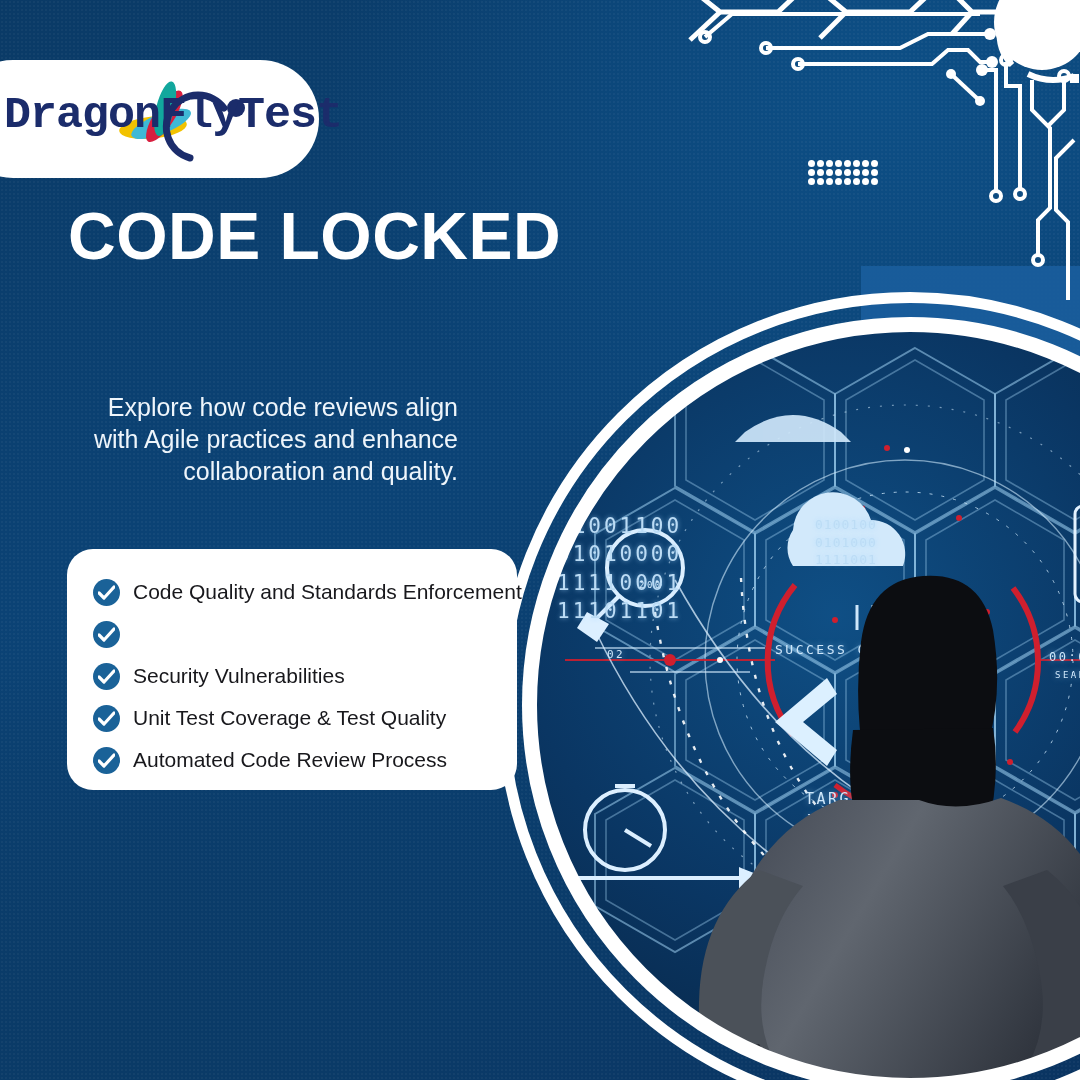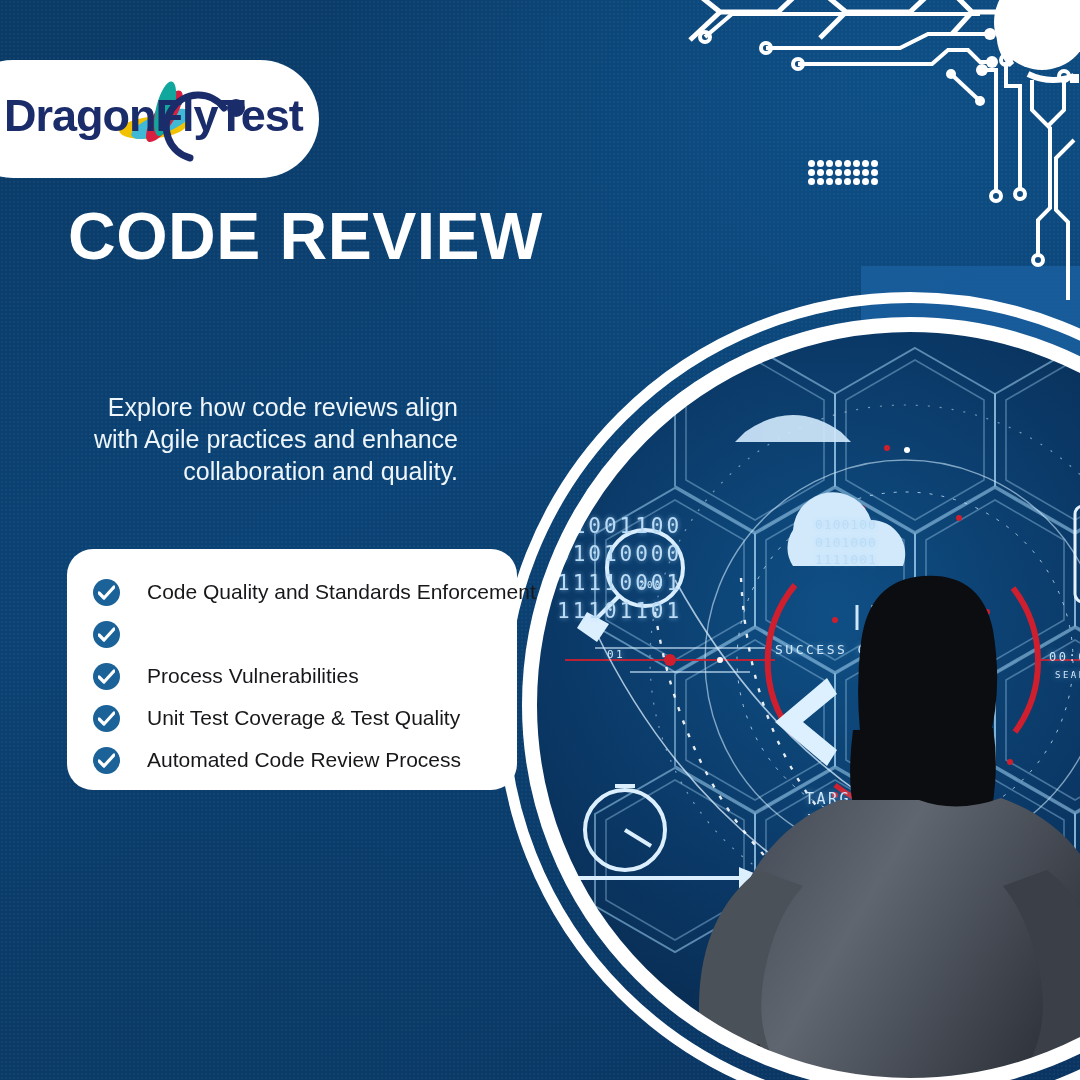--- a/index.html
+++ b/index.html
@@ -114,21 +114,21 @@
   .logo-pill{
     position:absolute;
     left:-46px; top:60px;
     width:365px; height:118px;
     background:#ffffff;
     border-radius:59px;
     display:flex; align-items:center;
   }
   .logo-text{
     position:absolute; left:50px; top:30px;
-    font-family:Liberation Sans, sans-serif;
+    font-family:Liberation Mono, monospace;
     font-size:45px; font-weight:bold;
     color:#1b2c6b; letter-spacing:-1px;
     white-space:nowrap;
   }
 
   
   .headline{
     position:absolute; left:68px; top:198px;
     font-size:66px; font-weight:bold;
     color:#ffffff; letter-spacing:.5px;
@@ -164,21 +164,20 @@
     background:#1a6298;
     flex:0 0 27px;
     position:relative;
     margin-right:13px;
   }
   .check svg{ position:absolute; left:5px; top:6px; }
   .feat-label{
     font-size:21px; color:#18181c;
     font-family:"Liberation Sans", sans-serif;
     white-space:nowrap;
-    margin-left:14px;
   }
 </style>
 </head>
 <body>
 
 <div class="poster">
 
   <div class="bg-noise"></div>
 
   <div class="panel-right"></div>
@@ -450,21 +449,21 @@
 0110101111101</div>
 
           <div class="binary-txt" style="left:22px; top:182px; font-size:21px; letter-spacing:3px;">01001100
 01010000
 11110001
 11101101</div>
 
           <div class="mono-label" style="left:24px; top:206px; font-size:11px;">A.</div>
 
           <div class="mono-label" style="left:104px; top:250px; font-size:9px;">200</div>
-          <div class="mono-label" style="left:72px; top:318px; font-size:11px;">01</div>
+          <div class="mono-label" style="left:72px; top:318px; font-size:11px;">02</div>
           <div class="mono-label" style="left:514px; top:320px; font-size:12px;">00:03:20</div>
           <div class="mono-label" style="left:520px; top:340px; font-size:9px;">SEARCH</div>
         </div>
 
         <div class="person">
           <svg width="750" height="750" viewBox="0 0 750 750">
             <defs>
               <linearGradient id="suitg" x1="0" y1="0" x2="1" y2="0.4">
                 <stop offset="0%" stop-color="#3e4450"></stop>
                 <stop offset="45%" stop-color="#60666f"></stop>
@@ -505,21 +504,21 @@
         <ellipse cx="-12" cy="-18" rx="30" ry="10" fill="#d81f3f" transform="rotate(-57)"></ellipse>
         <ellipse cx="2" cy="-22" rx="28" ry="9" fill="#12a79d" transform="rotate(-76)"></ellipse>
       </g>
 
       <path d="M236 98 a32 32 0 1 1 34 -50" fill="none" stroke="#1b2c6b" stroke-width="7" stroke-linecap="round"></path>
       <circle cx="282" cy="48" r="9" fill="#1b2c6b"></circle>
     </svg>
     <div class="logo-text">DragonFlyTest</div>
   </div>
 
-  <h1 class="headline">CODE REVIEW</h1>
+  <h1 class="headline">CODE LOCKED</h1>
 
   <p class="subtitle">Explore how code reviews align with Agile practices and enhance collaboration and quality.</p>
 
   <div class="card">
 
     <div class="feat">
       <span class="check">
         <svg width="17" height="15" viewBox="0 0 17 15">
           <polyline points="1,8 6,13 16,2" fill="none" stroke="#ffffff" stroke-width="3.2" stroke-linecap="round" stroke-linejoin="round"></polyline>
         </svg>
@@ -534,21 +533,21 @@
         </svg>
       </span>
     </div>
 
     <div class="feat">
       <span class="check">
         <svg width="17" height="15" viewBox="0 0 17 15">
           <polyline points="1,8 6,13 16,2" fill="none" stroke="#ffffff" stroke-width="3.2" stroke-linecap="round" stroke-linejoin="round"></polyline>
         </svg>
       </span>
-      <span class="feat-label">Process Vulnerabilities</span>
+      <span class="feat-label">Security Vulnerabilities</span>
     </div>
 
     <div class="feat">
       <span class="check">
         <svg width="17" height="15" viewBox="0 0 17 15">
           <polyline points="1,8 6,13 16,2" fill="none" stroke="#ffffff" stroke-width="3.2" stroke-linecap="round" stroke-linejoin="round"></polyline>
         </svg>
       </span>
       <span class="feat-label">Unit Test Coverage &amp; Test Quality</span>
     </div>

